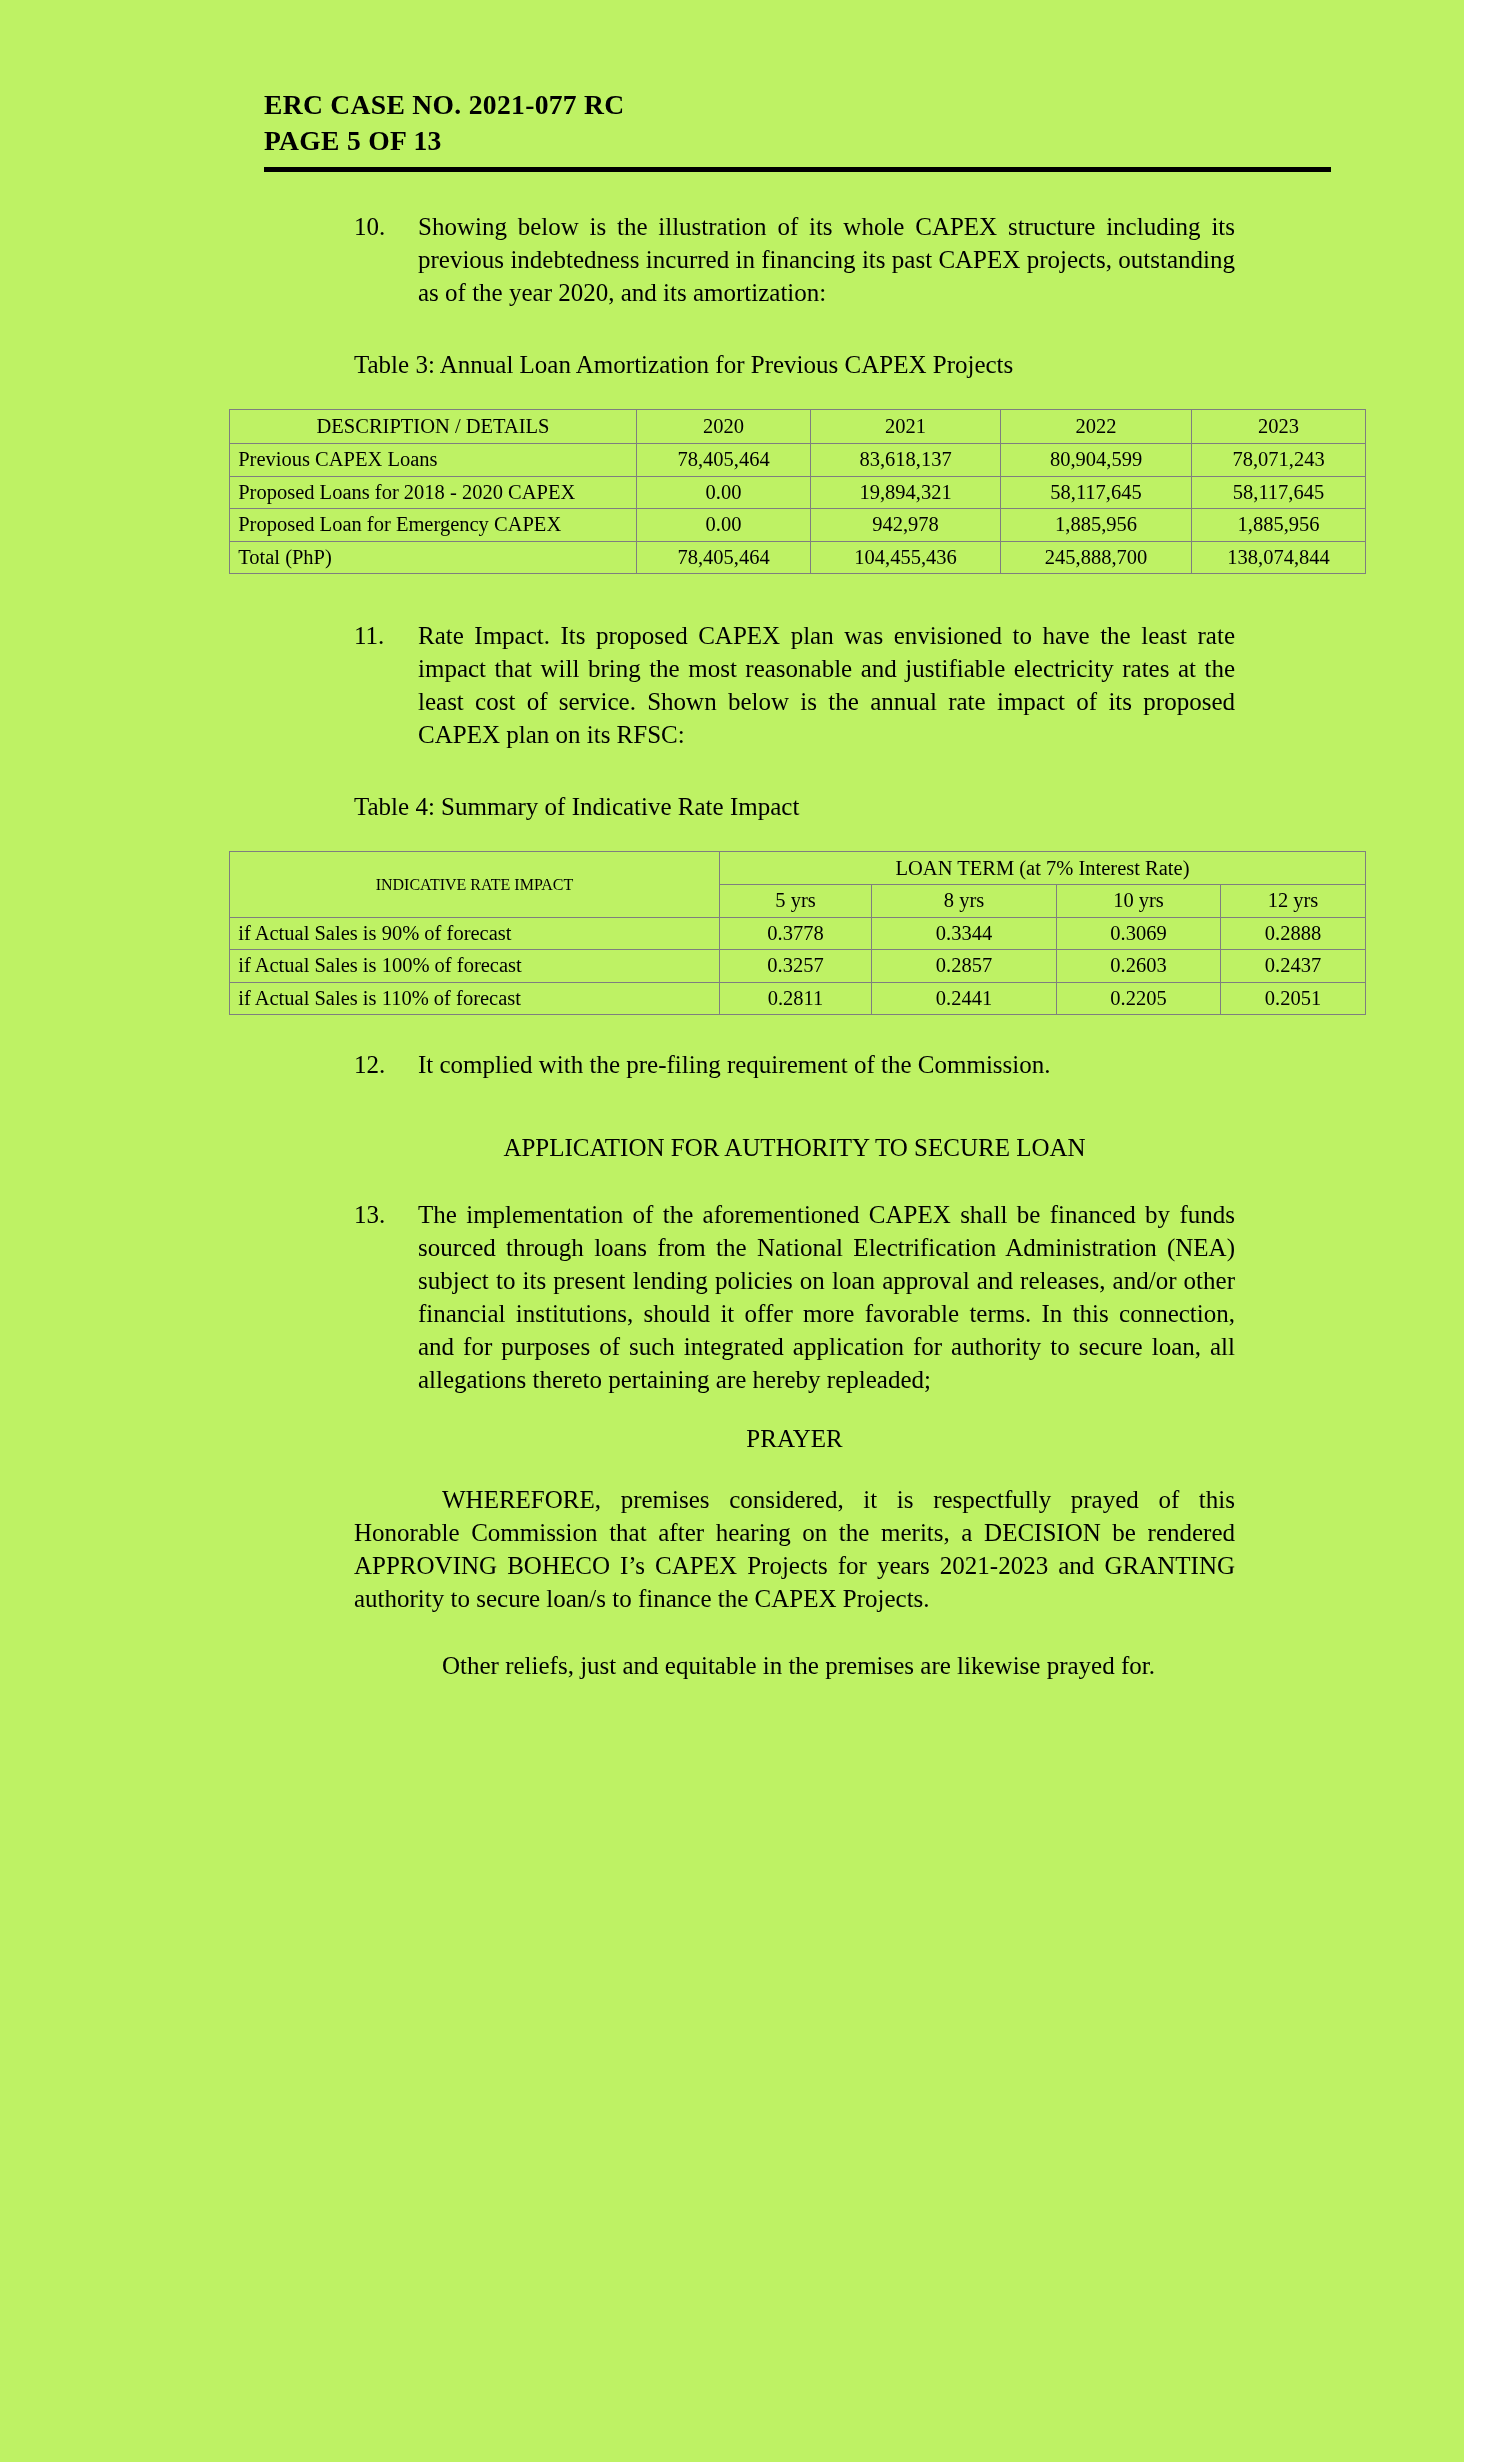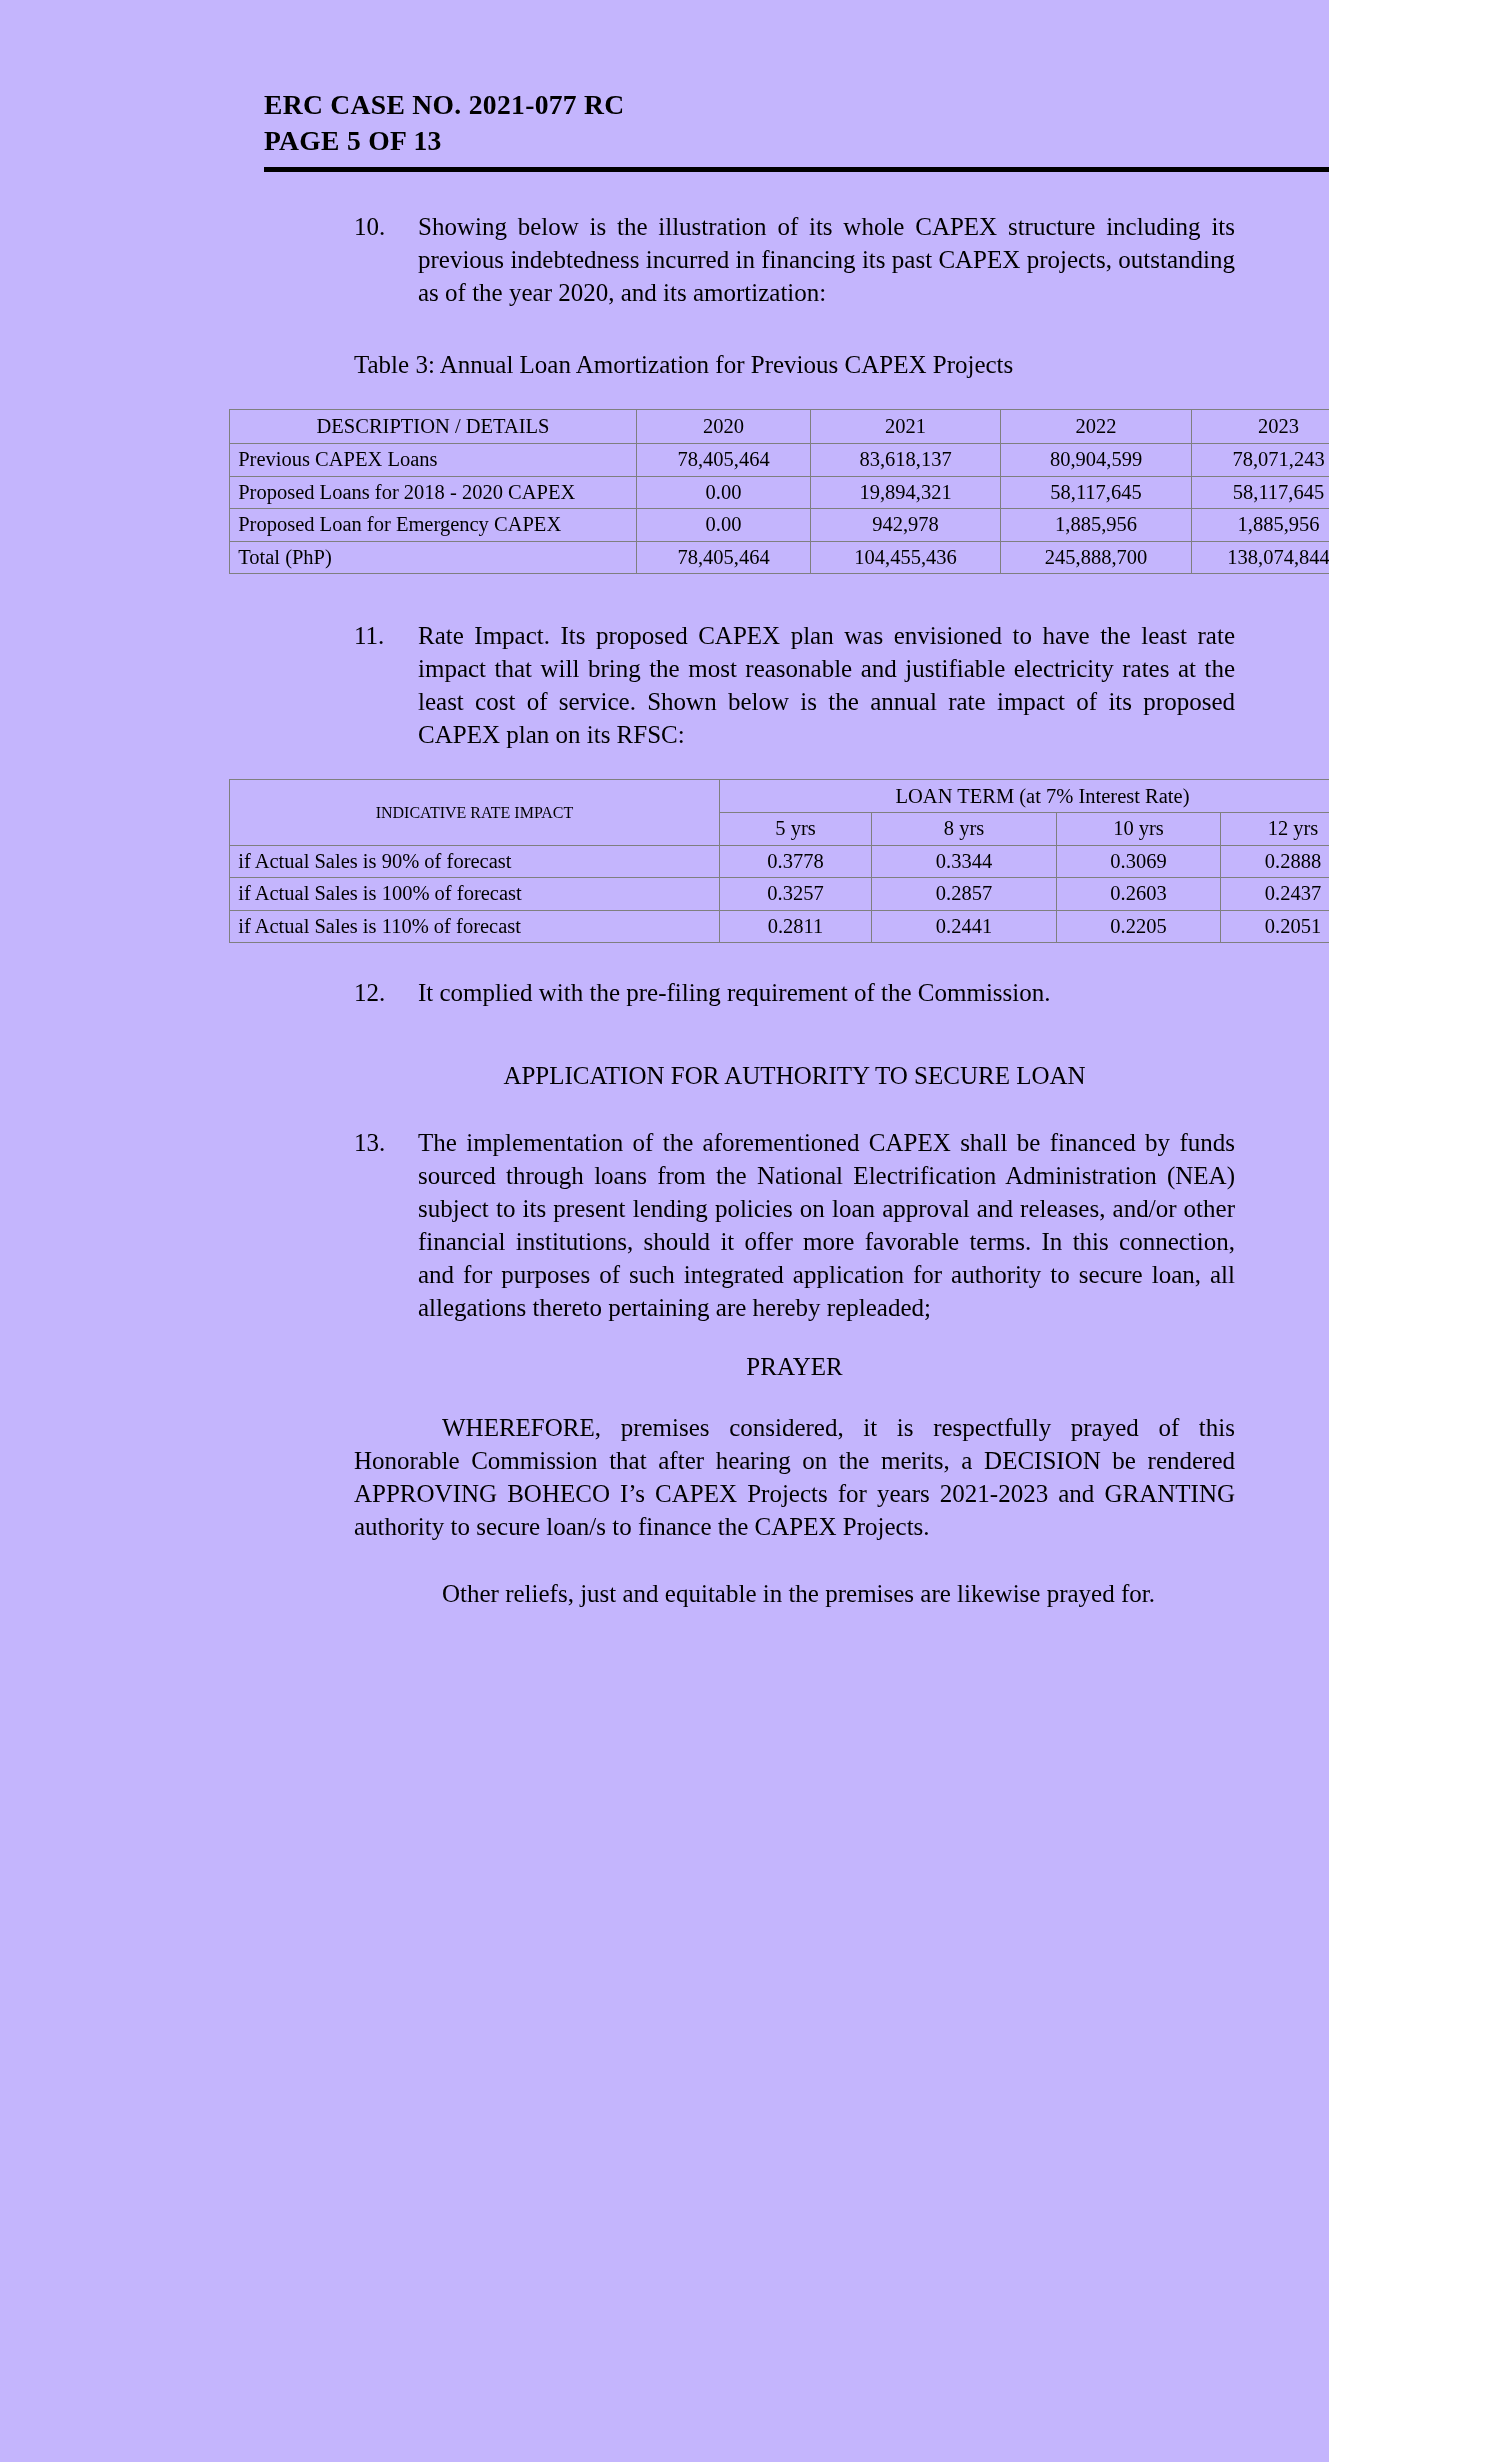--- a/index.html
+++ b/index.html
@@ -1,20 +1,20 @@
 <!DOCTYPE html>
 <html style="font-size:9.4px"><head>
 <meta charset="utf-8">
 <style>
   html, body { margin: 0; padding: 0; background: #ffffff; }
   .page {
     position: relative;
-    width: 1329px;
+    width: 1464px;
     height: 2462px;
-    background: #c4b5fd;
+    background: #bef264;
     color: #000000;
     font-family: "Liberation Serif", "DejaVu Serif", serif;
     overflow: hidden;
   }
   .header {
     margin-left: 264px;
     padding-top: 87px;
     width: 1067px;
     border-bottom: 5.3px solid #000000;
     padding-bottom: 8.2px;
@@ -150,20 +150,21 @@
             <td>138,074,844</td>
           </tr>
         </tbody>
     </table>
 
     <div class="numbered-para mt-p11">
       <div class="para-num">11.</div>
       <div class="para-text">Rate Impact. Its proposed CAPEX plan was envisioned to have the least rate impact that will bring the most reasonable and justifiable electricity rates at the least cost of service.  Shown below is the annual rate impact of its proposed CAPEX plan on its RFSC:</div>
     </div>
 
+    <div class="table-caption">Table 4: Summary of Indicative Rate Impact</div>
 
     <table class="t4">
       <colgroup>
         <col style="width:490px">
           <col style="width:152px">
           <col style="width:185px">
           <col style="width:164px">
           <col style="width:145px">
       </colgroup>
       <thead>

